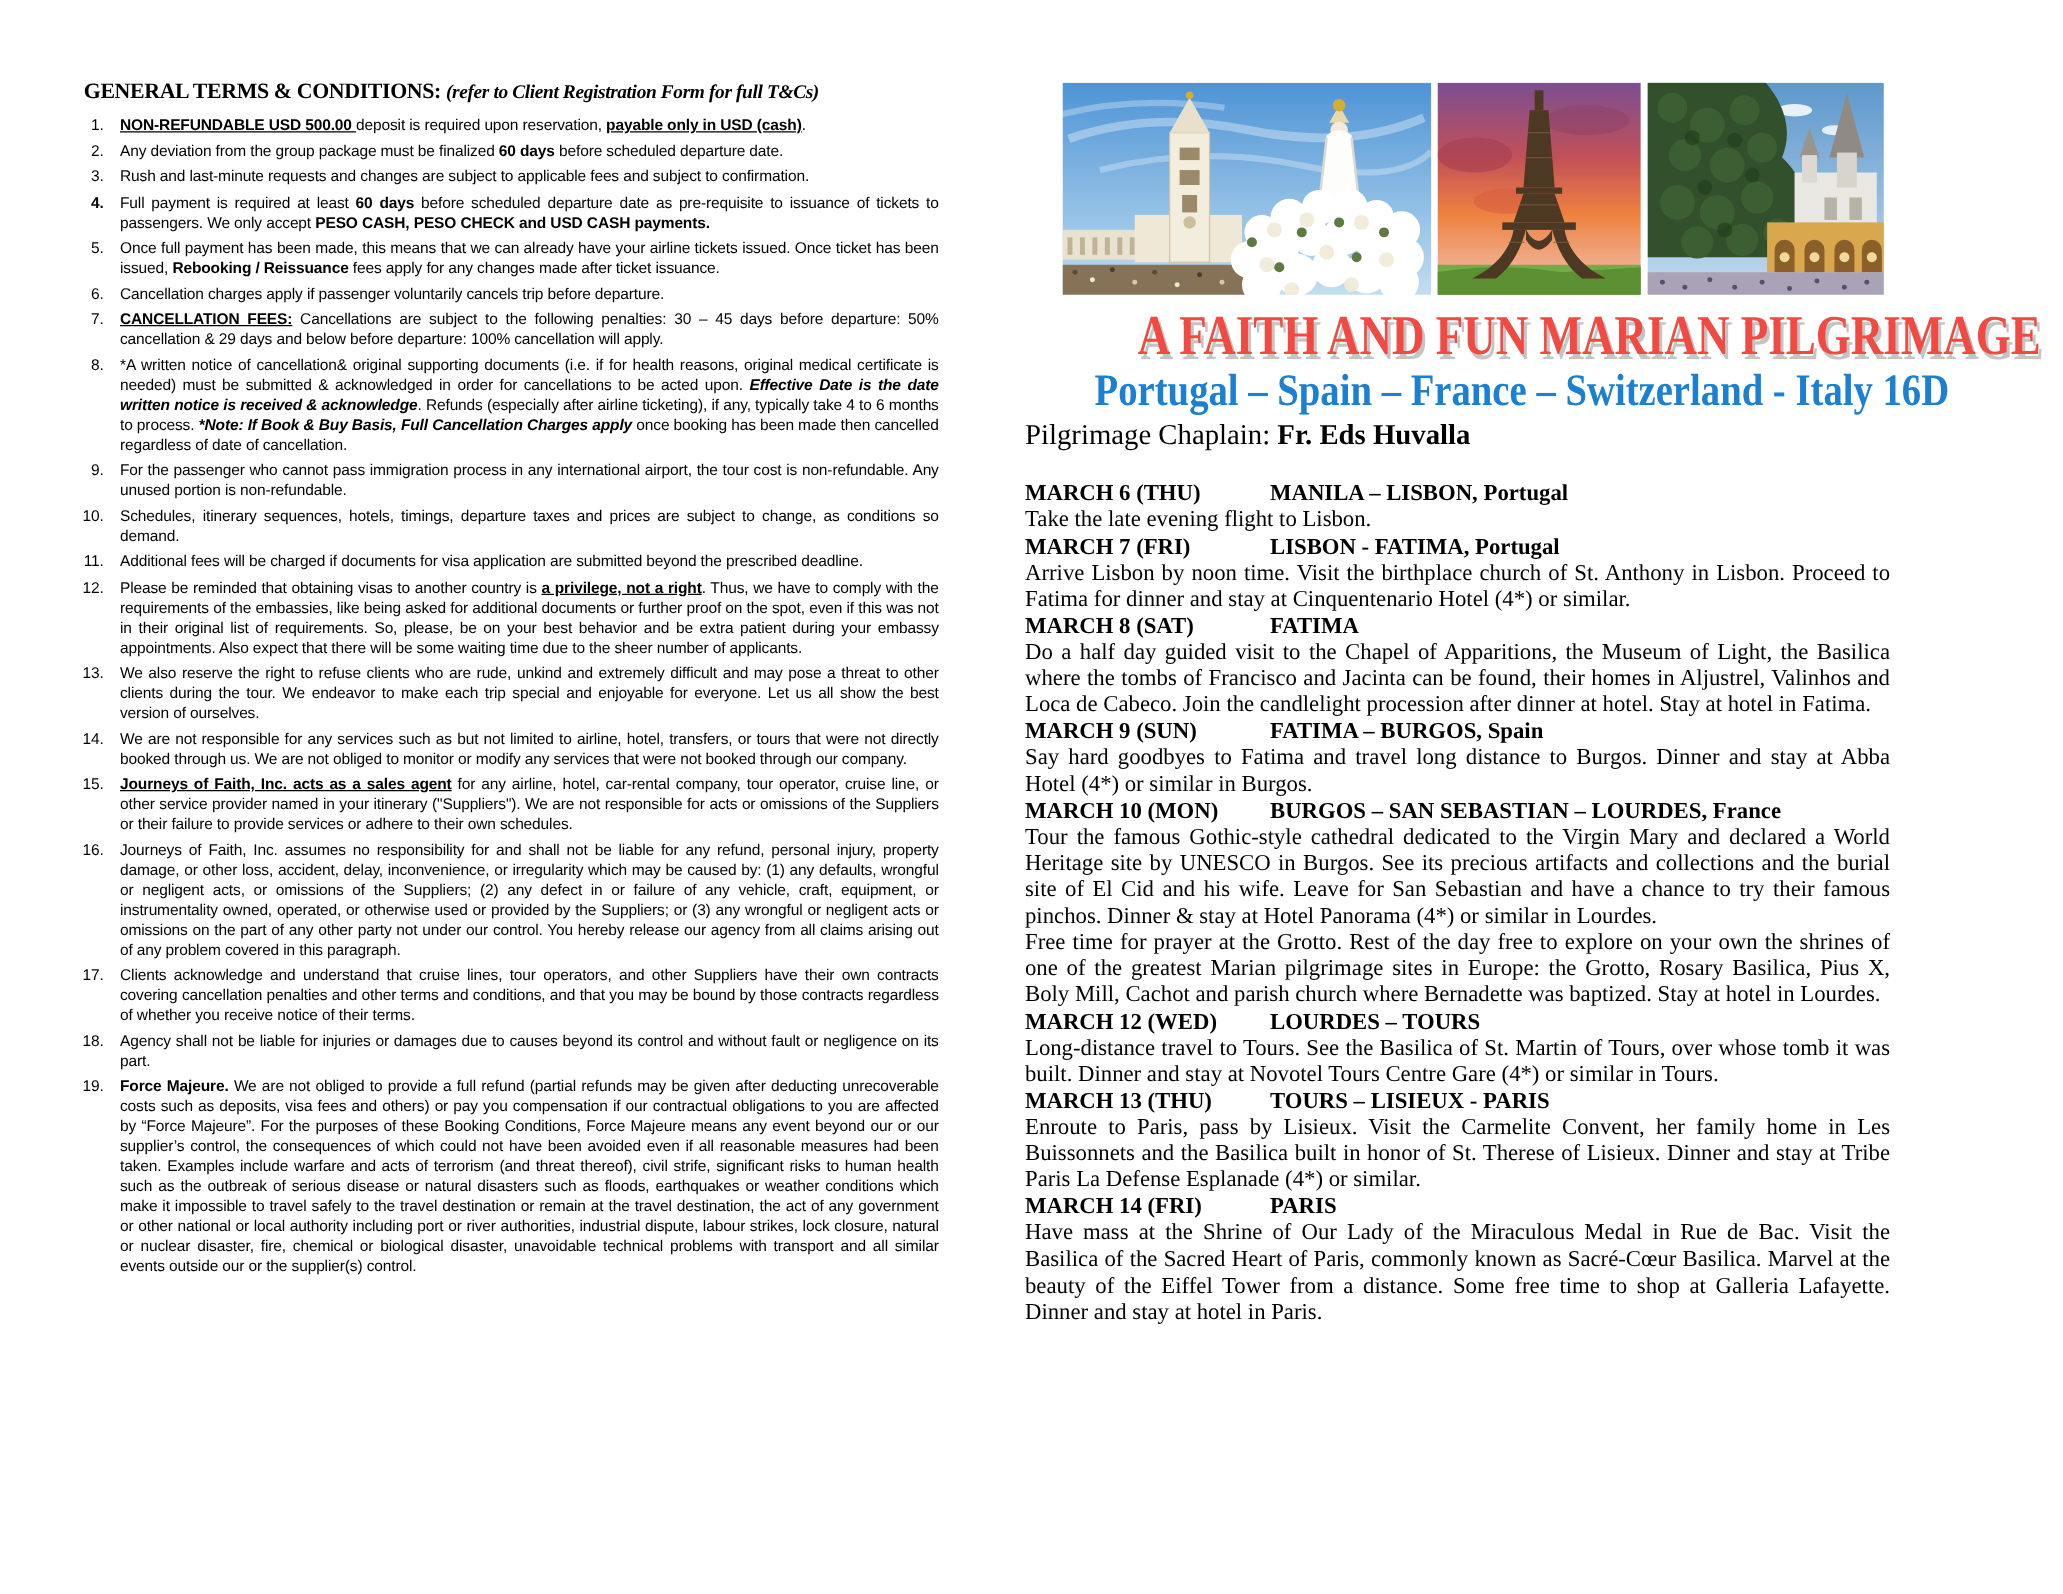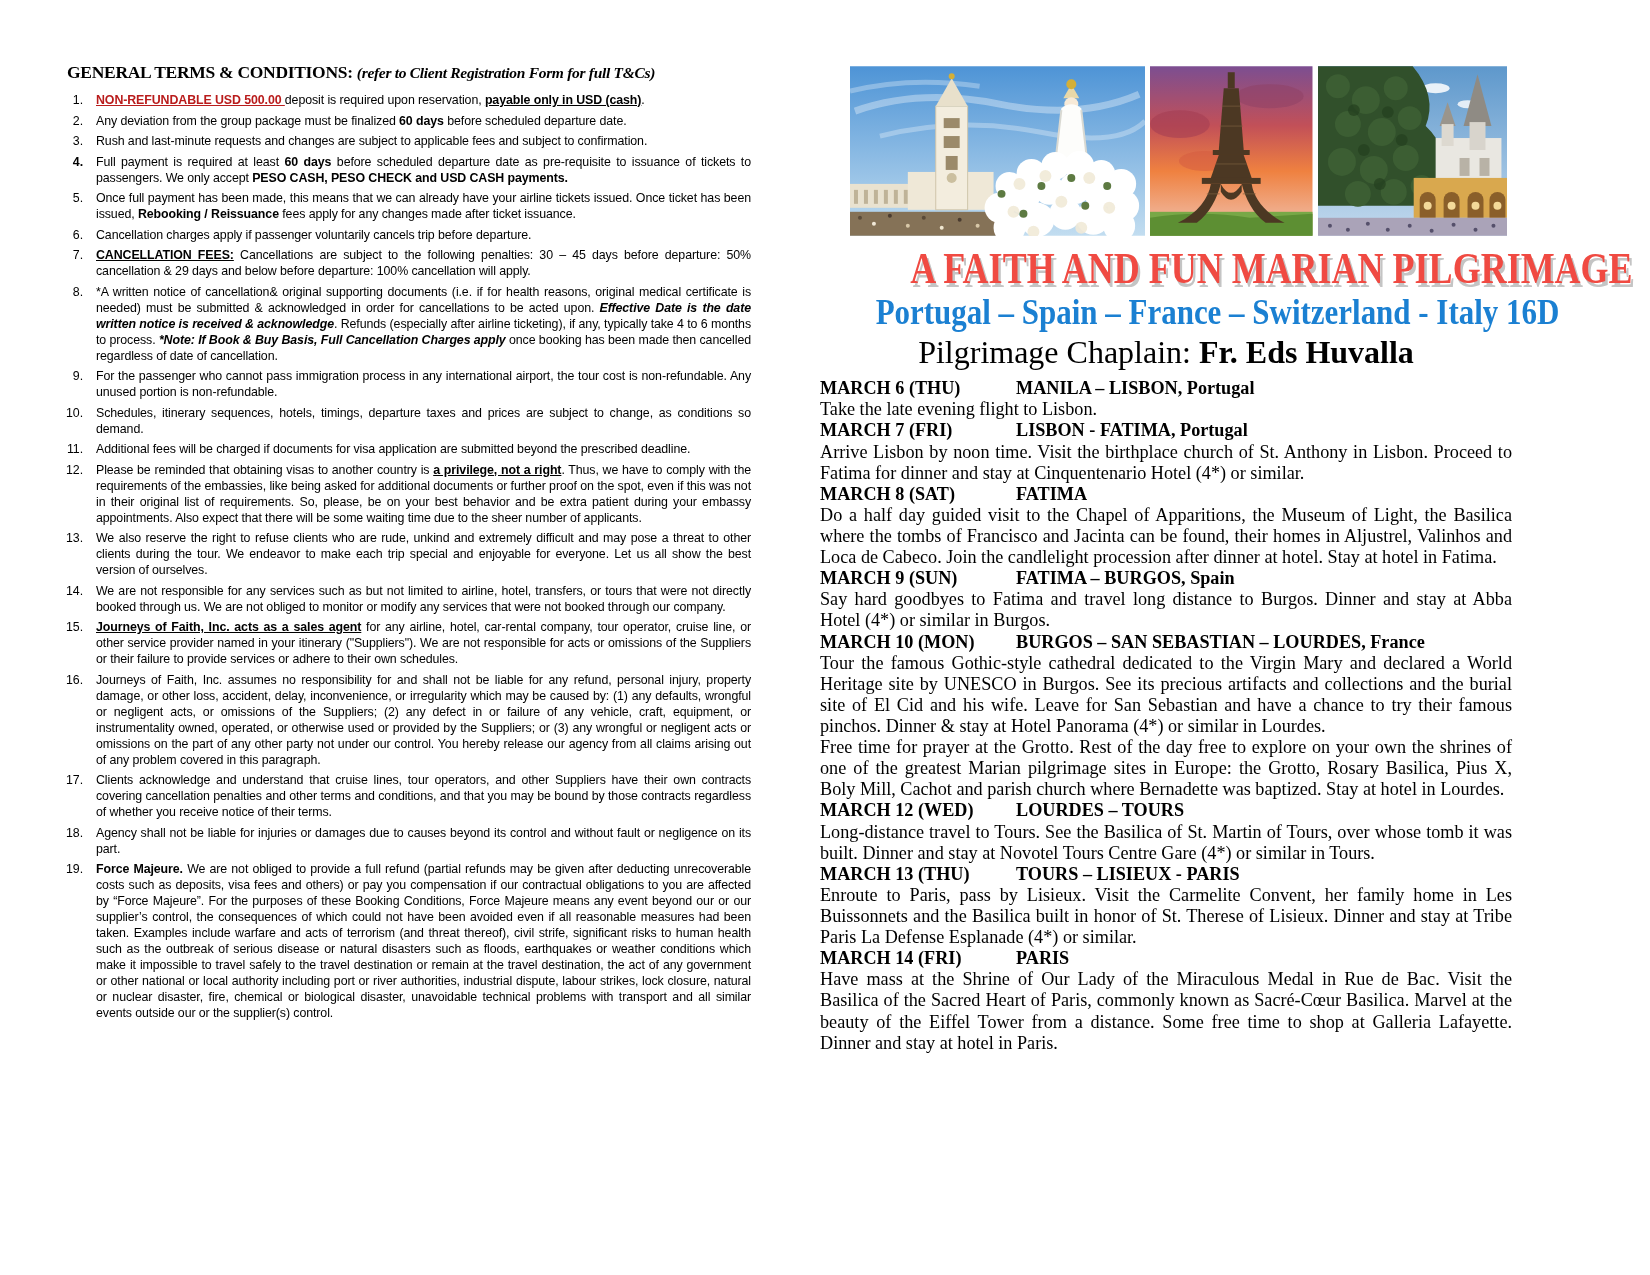--- a/index.html
+++ b/index.html
@@ -11,43 +11,43 @@
   .terms-title{font-family:"Liberation Serif",serif;font-weight:bold;font-size:17.5px;
                padding-left:10px;white-space:nowrap;letter-spacing:-0.3px;}
   .terms-title .note{font-style:italic;font-size:15.5px;}
   .terms-list{margin-top:9px;font-size:12.4px;line-height:1.29;letter-spacing:-0.1px;}
   .term-item{display:flex;margin-bottom:4.5px;}
   .term-num{width:26px;min-width:26px;text-align:right;margin-right:13px;}
   .term-body{flex:1;text-align:justify;}
   .s-p{}
   .sb,.s-b{font-weight:700;}
   .s-bu{font-weight:700;text-decoration:underline;}
-  .s-rbu{color:#b91c1c;font-weight:700;text-decoration:underline;}
+  .s-rbu{color:#000000;font-weight:700;text-decoration:underline;}
   .s-bi{font-weight:700;font-style:italic;}
 
   
   .right-col{position:absolute;left:820px;top:56px;width:692px;}
   .script-title{text-align:center;white-space:nowrap;}
   .script-title .stretch{display:inline-block;transform:scaleX(0.9);transform-origin:center;
      font-family:"DejaVu Serif",serif;font-style:italic;font-size:43px;color:#25386d;
      letter-spacing:-1px;line-height:1.1;}
   .photos{display:flex;gap:5px;margin-left:30px;margin-top:10px;width:657px;height:170px;}
   .photos svg{display:block;height:170px;}
 
   .main-title{margin-top:9px;text-align:center;white-space:nowrap;}
   .main-title .stretch{display:inline-block;transform:scaleX(0.80);transform-origin:center;
      font-family:"Liberation Serif",serif;font-weight:bold;font-size:45px;letter-spacing:0px;
      color:#f04a42;text-shadow:3px 4px 0 #c4c4c4;line-height:1.05;}
   .sub-title{margin-top:2px;text-align:center;white-space:nowrap;}
   .sub-title .stretch{display:inline-block;transform:scaleX(0.86);transform-origin:center;
      font-family:"Liberation Serif",serif;font-weight:bold;font-size:36px;color:#1b80d2;line-height:1.05;}
-  .chaplain{margin-top:3px;text-align:center;font-family:"Liberation Serif",serif;font-size:32px;line-height:1.1;}
+  .chaplain{margin-top:3px;text-align:left;font-family:"Liberation Serif",serif;font-size:23px;line-height:1.1;}
   .chaplain .name{font-weight:bold;}
 
-  .itinerary{margin-top:8px;font-family:"Liberation Serif",serif;font-size:18.2px;line-height:1.16;}
+  .itinerary{margin-top:24px;font-family:"Liberation Serif",serif;font-size:18.2px;line-height:1.16;}
   .itin-head{font-weight:bold;}
   .itin-date{display:inline-block;min-width:196px;}
   .itin-body{text-align:justify;}
 </style>
 </head>
 <body>
 
 <div class="page">
 
   <div class="left-col">

